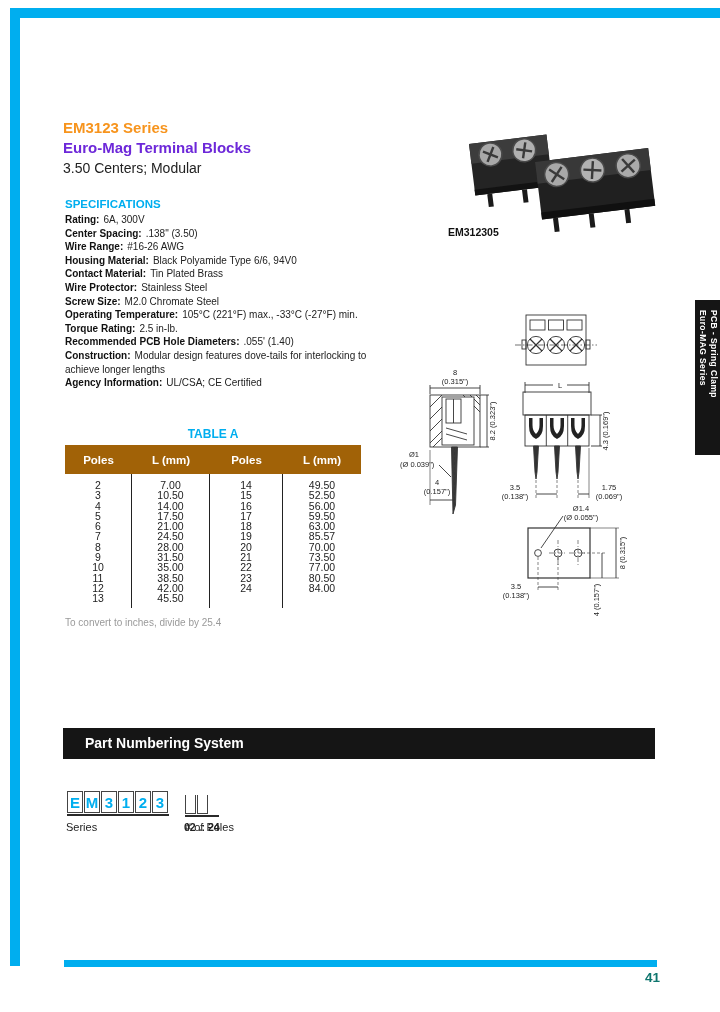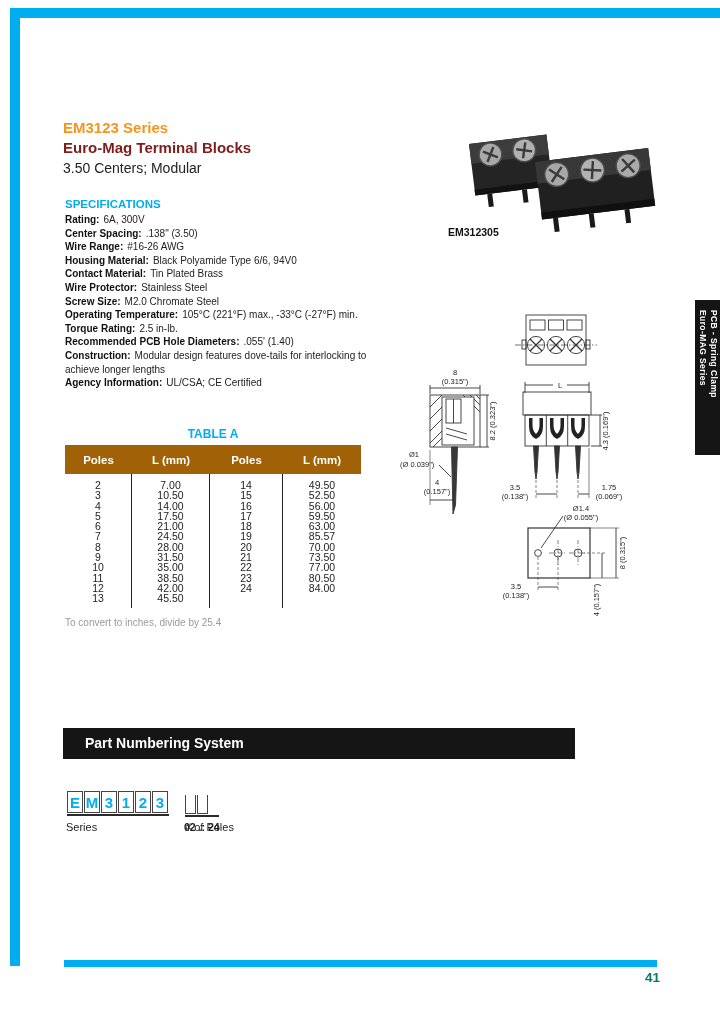--- a/index.html
+++ b/index.html
@@ -2,21 +2,21 @@
 <html><head>
 <meta charset="utf-8">
 <style>
   html,body{margin:0;padding:0;}
   body{width:720px;height:1012px;position:relative;background:#fff;overflow:hidden;
        font-family:"Liberation Sans",sans-serif;color:#1a1a1a;}
   .abs{position:absolute;}
   .bar{background:#00AEEF;}
   
   .t1{font-size:15px;font-weight:bold;color:#F7941D;line-height:20px;}
-  .t2{font-size:15px;font-weight:bold;color:#7f1d1d;line-height:20px;}
+  .t2{font-size:15px;font-weight:bold;color:#6d28d9;line-height:20px;}
   .t3{font-size:14px;color:#222;line-height:20px;}
   
   .spec-h{color:#00AEEF;font-weight:bold;font-size:11.5px;margin-bottom:3px;}
   .spec-line{font-size:10px;line-height:13.6px;color:#222;}
   .spec-line b{margin-right:4px;color:#111;}
   
   .tbl-title{color:#00AEEF;font-weight:bold;font-size:12px;text-align:center;margin-bottom:4px;}
   .tbl-head{background:#a16207;color:#fff;height:29px;display:grid;
             grid-template-columns:67px 78px 73px 78px;align-items:center;
             font-weight:bold;font-size:11.5px;text-align:center;}
@@ -295,21 +295,21 @@
   </g>
 </svg>
 
 <div class="abs side-tab" style="left:695px;top:300px;width:25px;height:155px;">
   <div class="tab-text">
     <div>Euro-MAG Series</div>
     <div>PCB - Spring Clamp</div>
   </div>
 </div>
 
-<div class="abs" style="left:63px;top:728px;width:512px;">
+<div class="abs" style="left:63px;top:728px;width:592px;">
   <div class="pns-bar">
     <span>Part Numbering System</span>
   </div>
   <div class="abs pns-label" style="left:3px;top:45px;">Series</div>
   <div class="abs pns-label" style="left:122px;top:45px;"># of Poles</div>
   <div class="abs series-boxes" style="left:4px;top:63px;" id="seriesBoxes">
       <div class="sbox">E</div>
       <div class="sbox">M</div>
       <div class="sbox">3</div>
       <div class="sbox">1</div>

